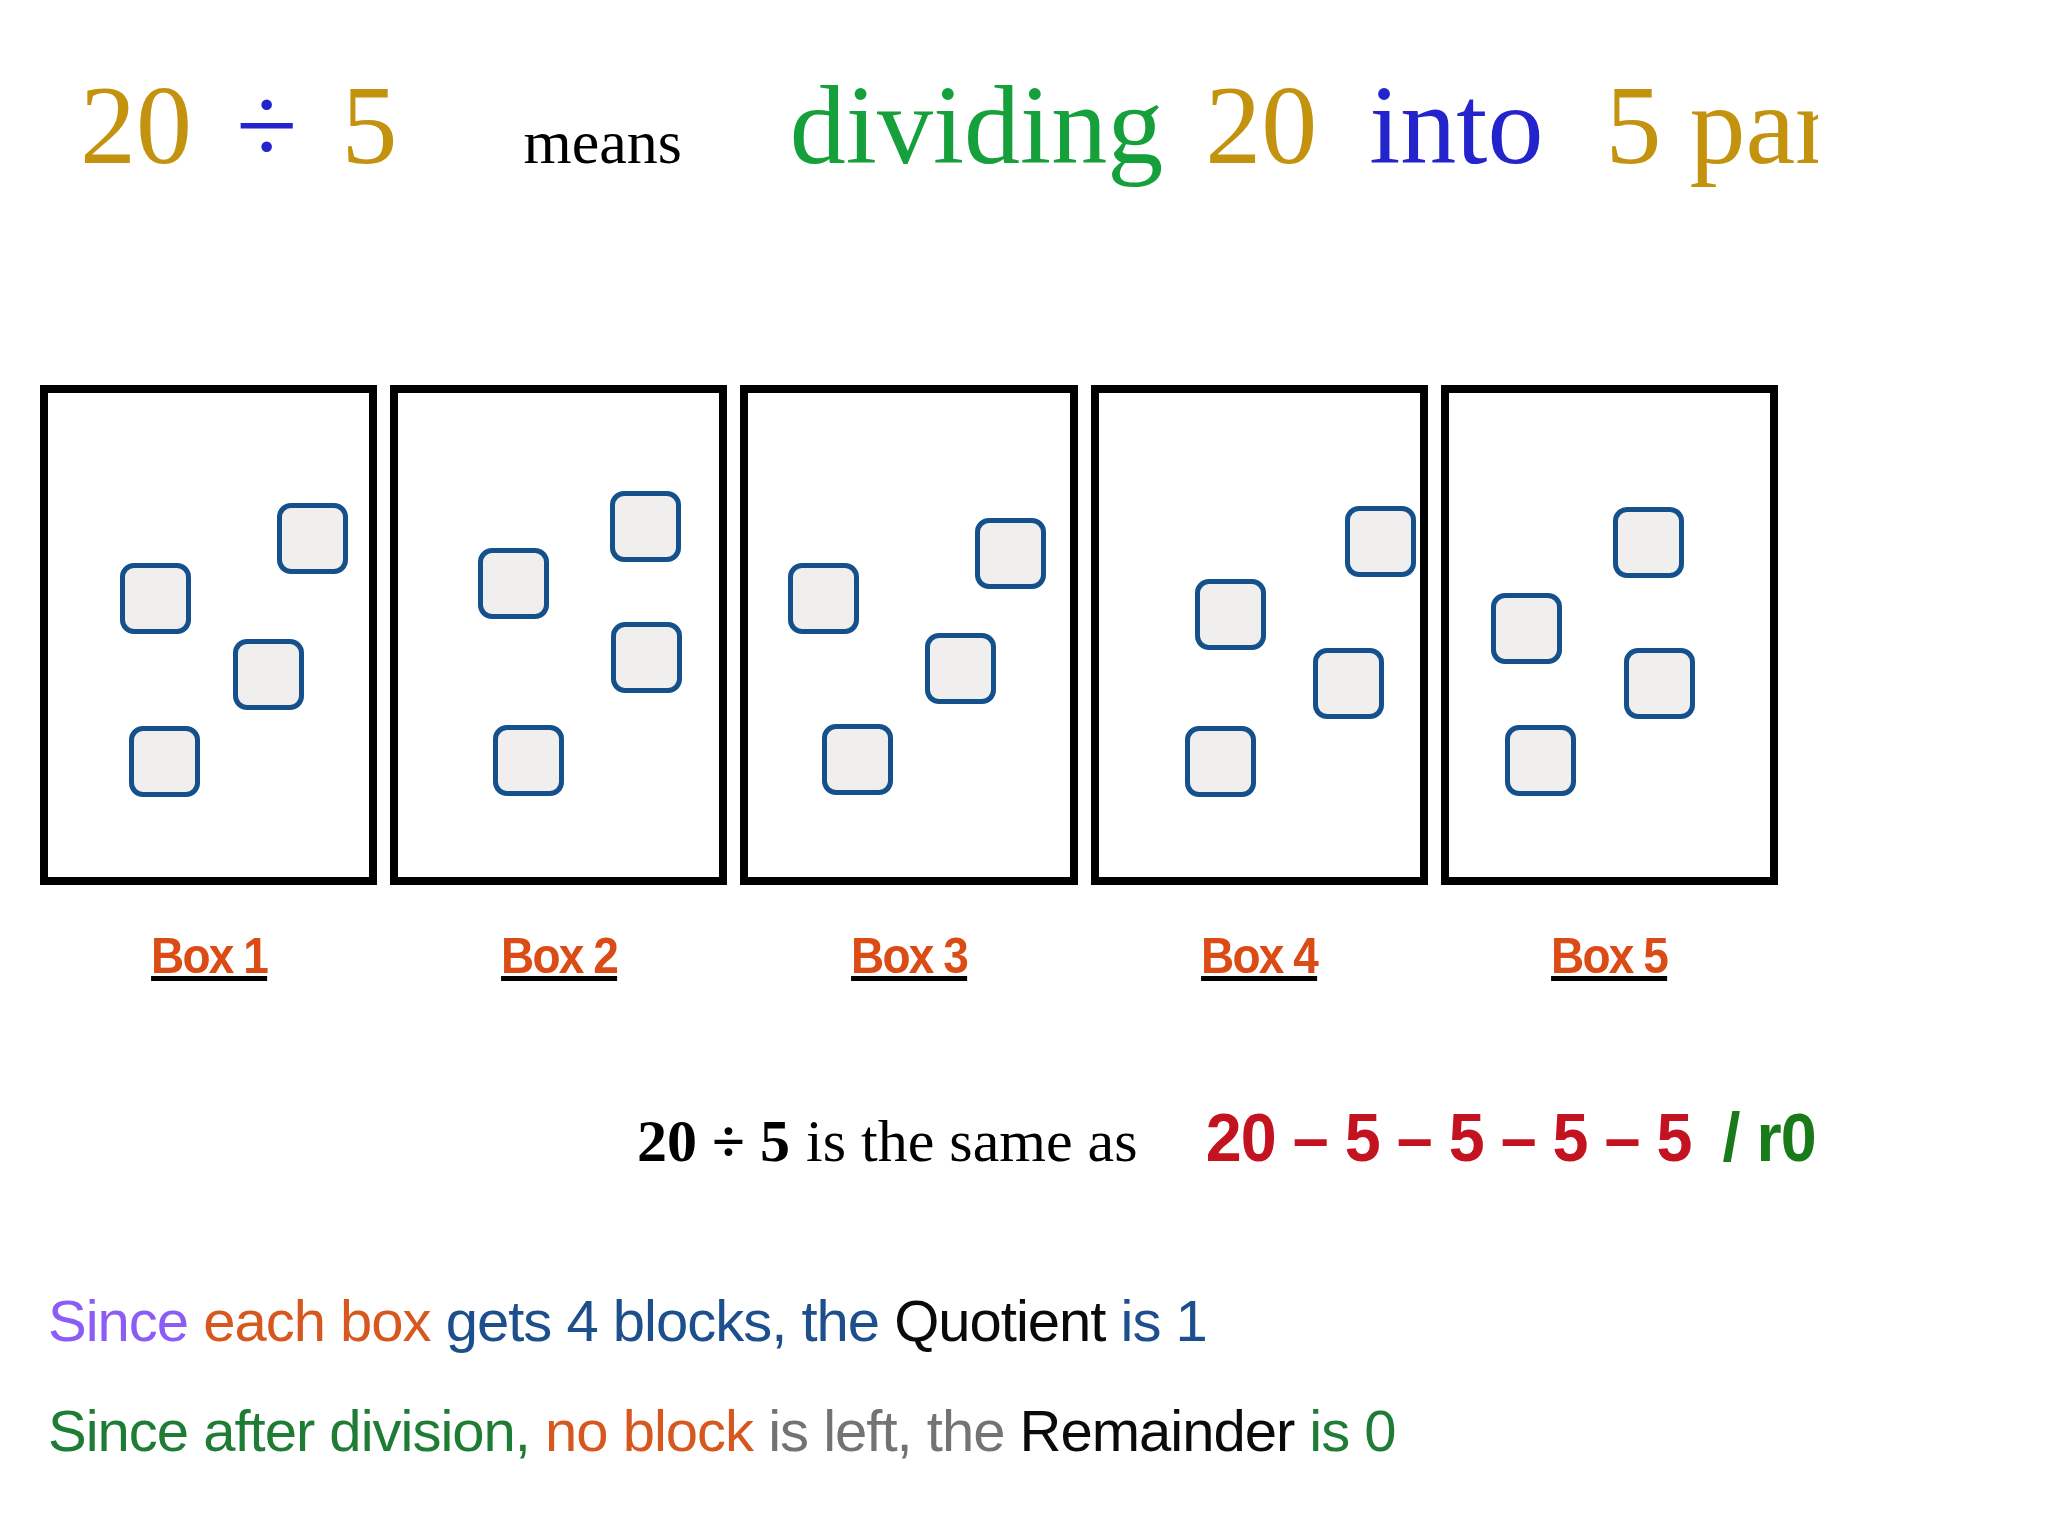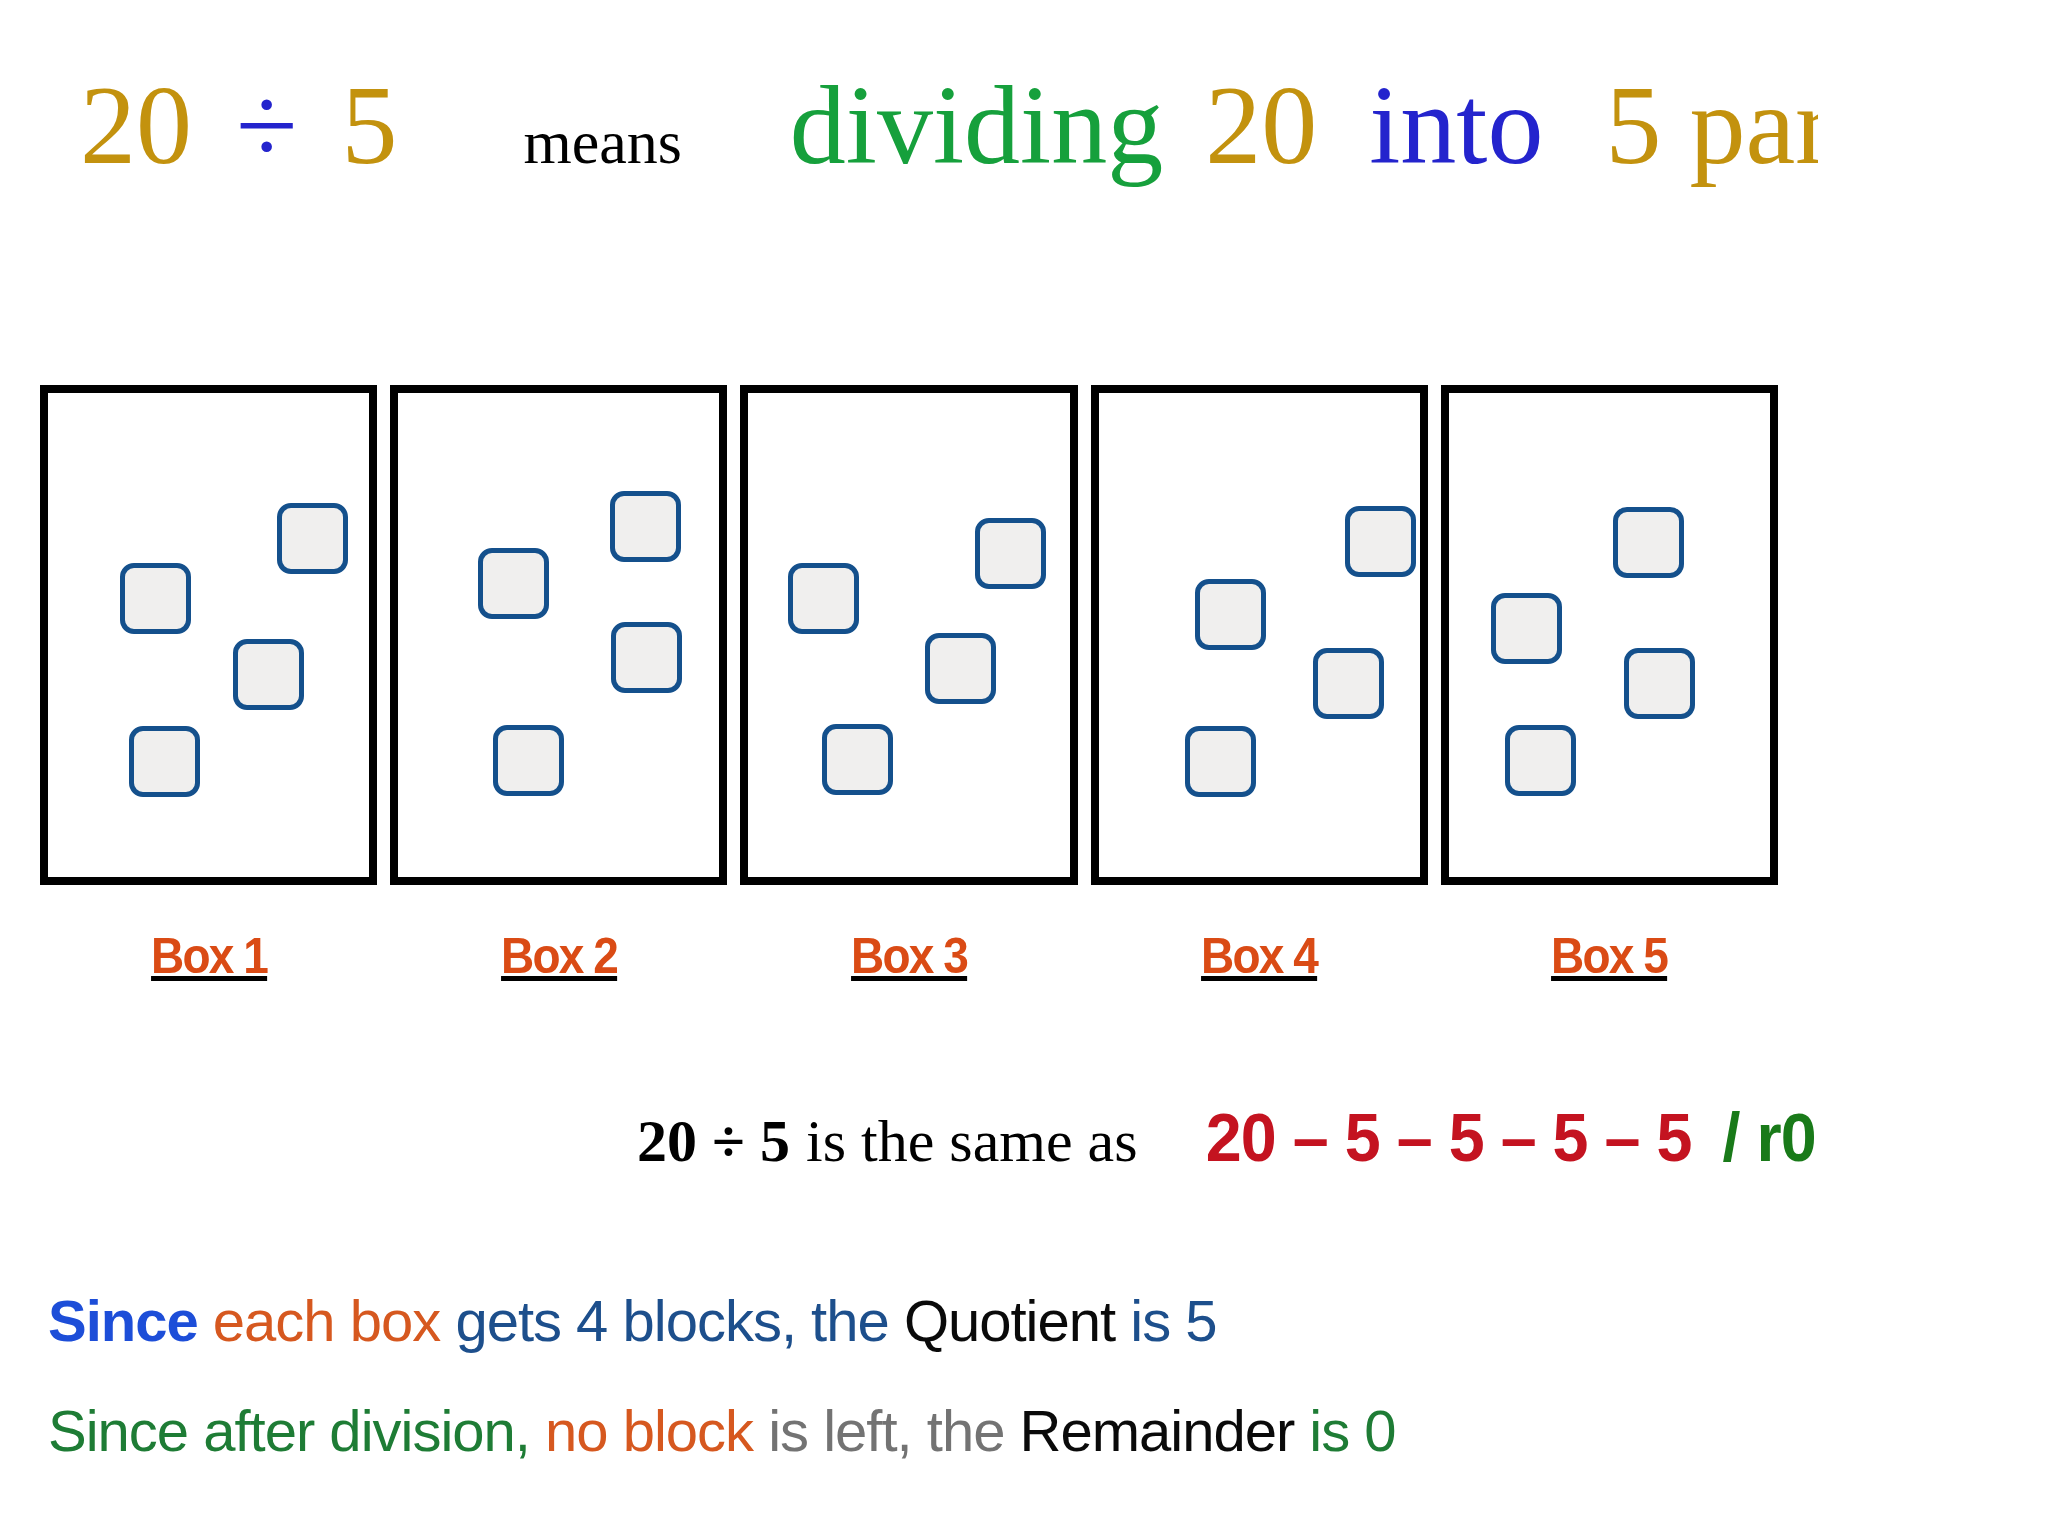--- a/index.html
+++ b/index.html
@@ -137,16 +137,16 @@
   </div>
     </div>
 
   <div class="equation-row">
     <span class="eq-lhs-bold">20 ÷ 5</span>
     <span class="eq-lhs">is the same as</span>
     <span class="eq-sub" style="color: rgb(196, 19, 32);">20 – 5 – 5 – 5 – 5</span>
     <span class="eq-rem" style="color: rgb(25, 122, 25);">/ r0</span>
   </div>
 
-  <div class="expl expl-1"><span style="color: #1d4ed8; font-weight: bold;">Since </span><span style="color: rgb(214, 88, 31);">each box</span><span style="color: rgb(29, 79, 140);"> gets 4 blocks, the </span><span style="color: rgb(10, 10, 10);">Quotient</span><span style="color: rgb(29, 79, 140);"> is 5</span></div>
+  <div class="expl expl-1"><span style="color: #8b5cf6;">Since </span><span style="color: rgb(214, 88, 31);">each box</span><span style="color: rgb(29, 79, 140);"> gets 4 blocks, the </span><span style="color: rgb(10, 10, 10);">Quotient</span><span style="color: rgb(29, 79, 140);"> is 1</span></div>
   <div class="expl expl-2"><span style="color: rgb(30, 124, 53);">Since after division, </span><span style="color: rgb(214, 88, 31);">no block</span><span style="color: #737373;"> is left, the </span><span style="color: rgb(10, 10, 10);">Remainder</span><span style="color: rgb(30, 124, 53);"> is 0</span></div>
 
 </div>
 
 </body></html>

